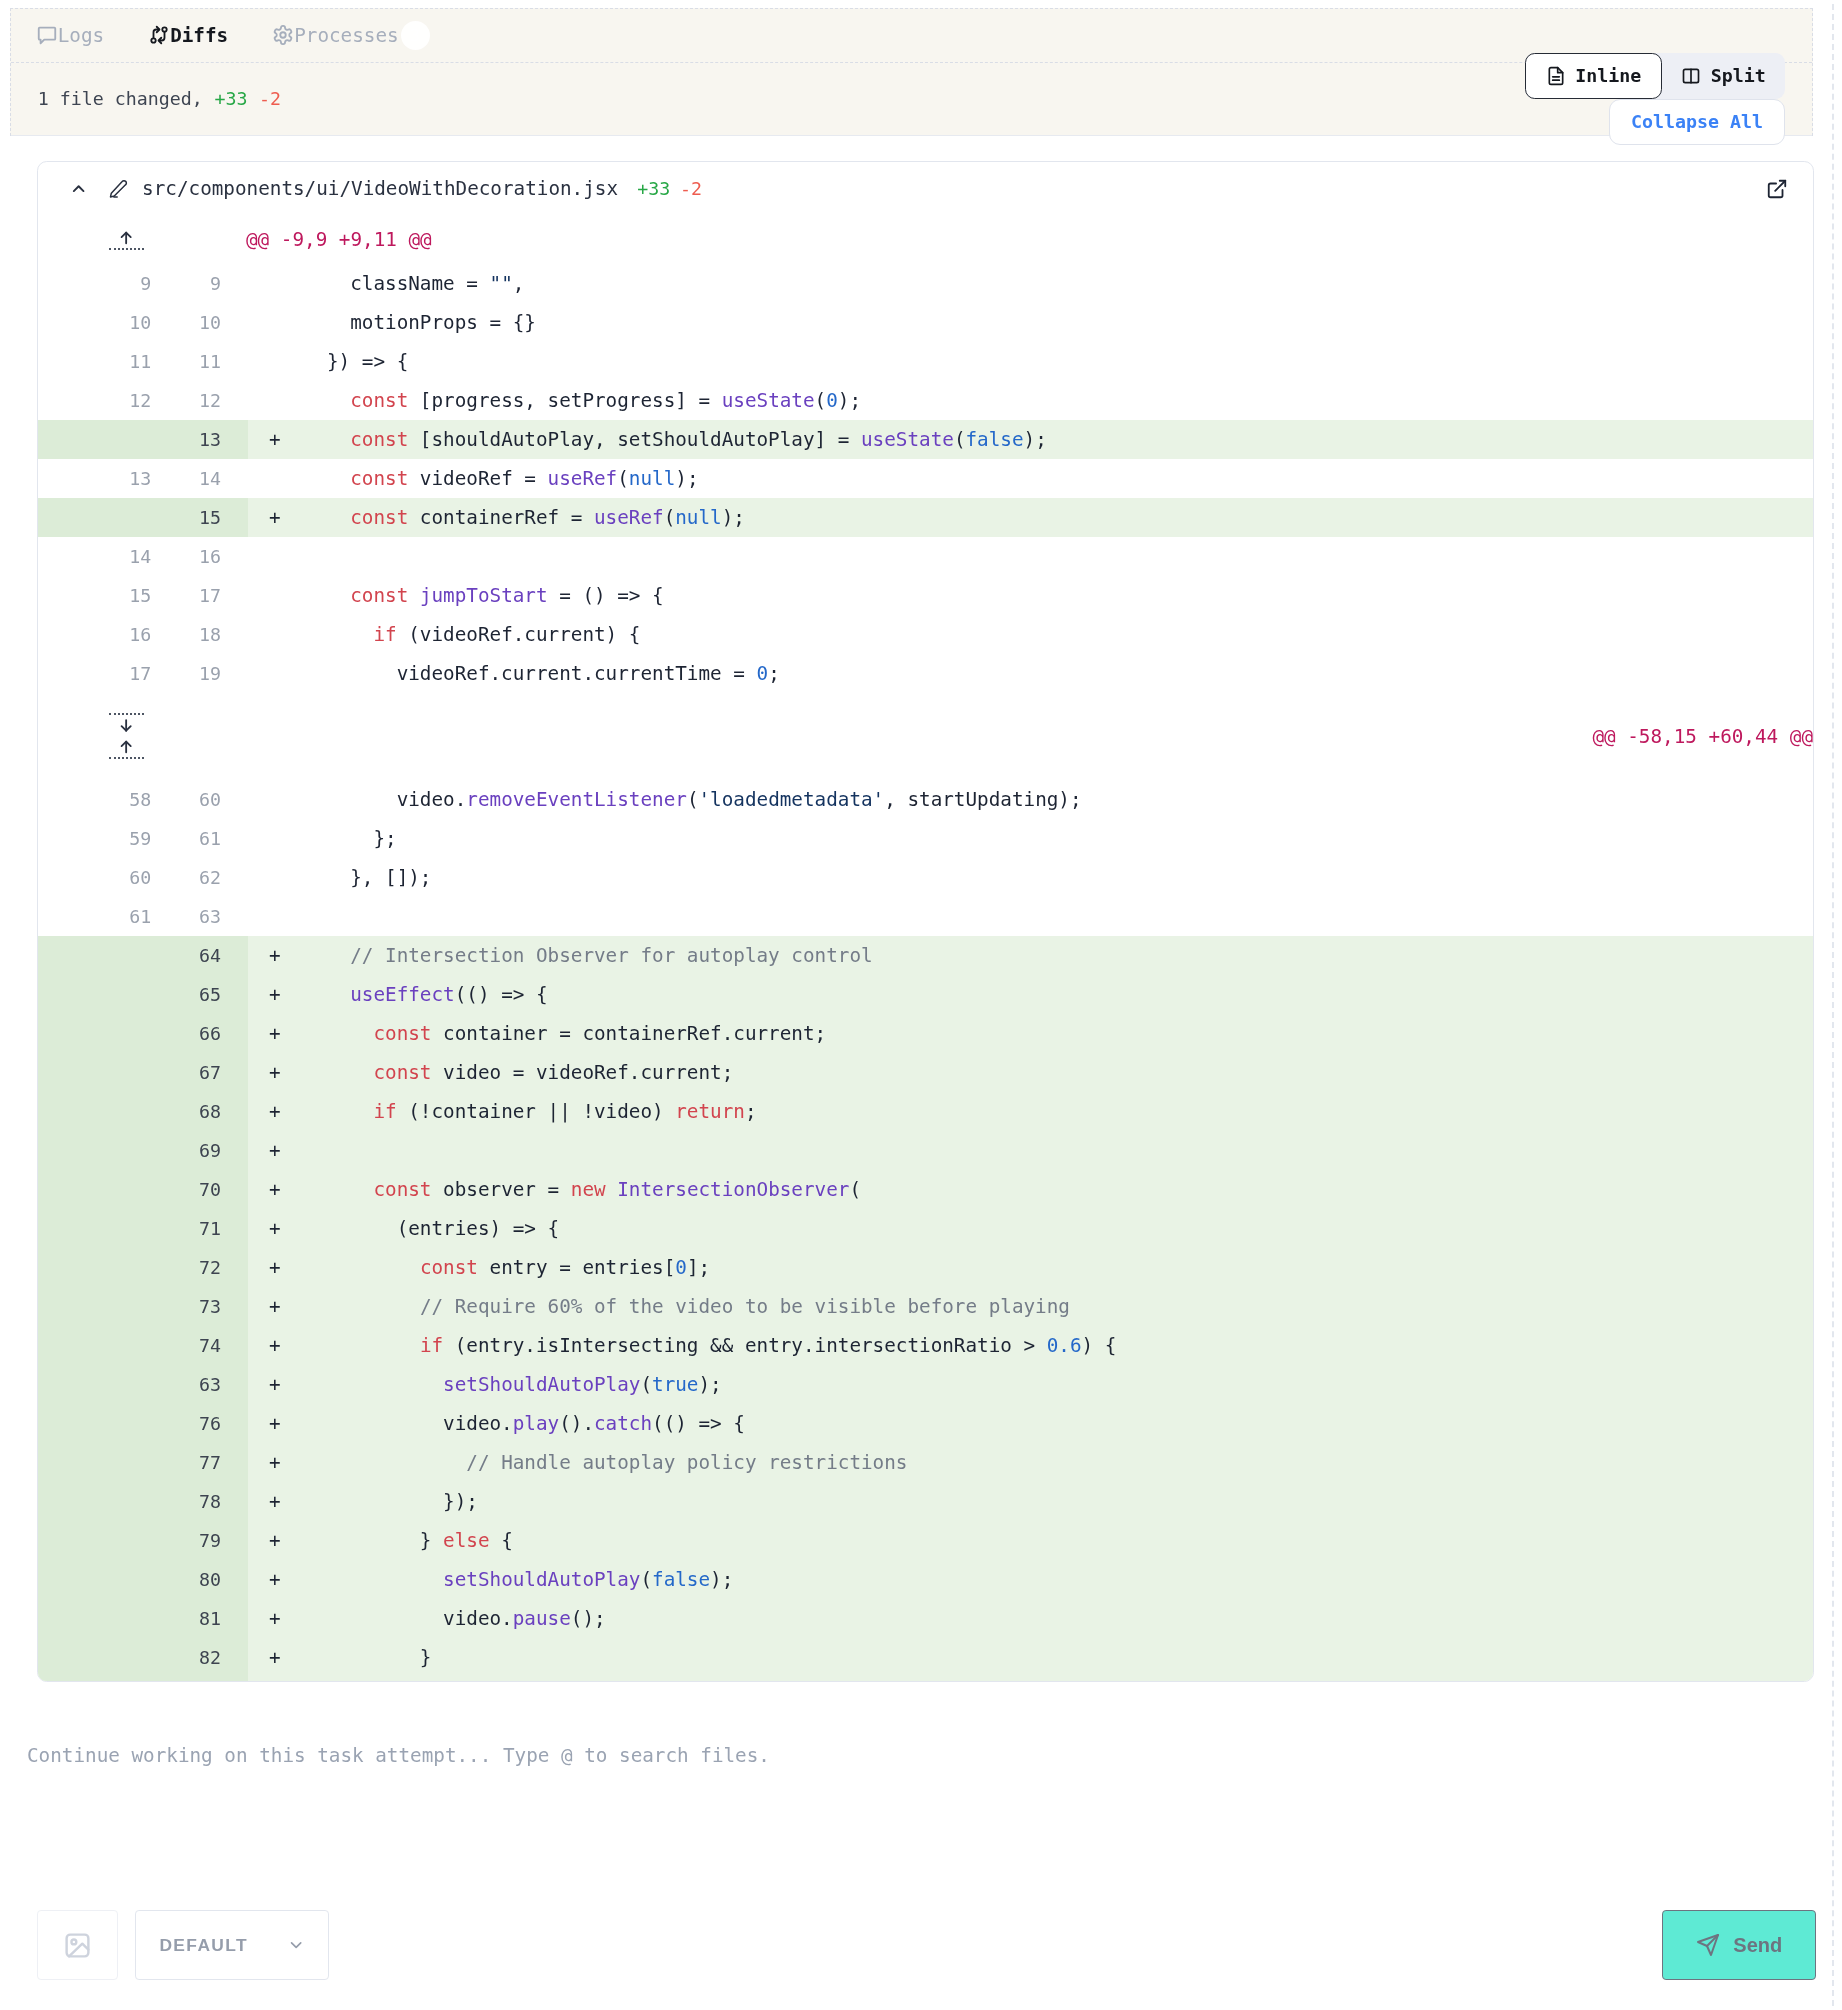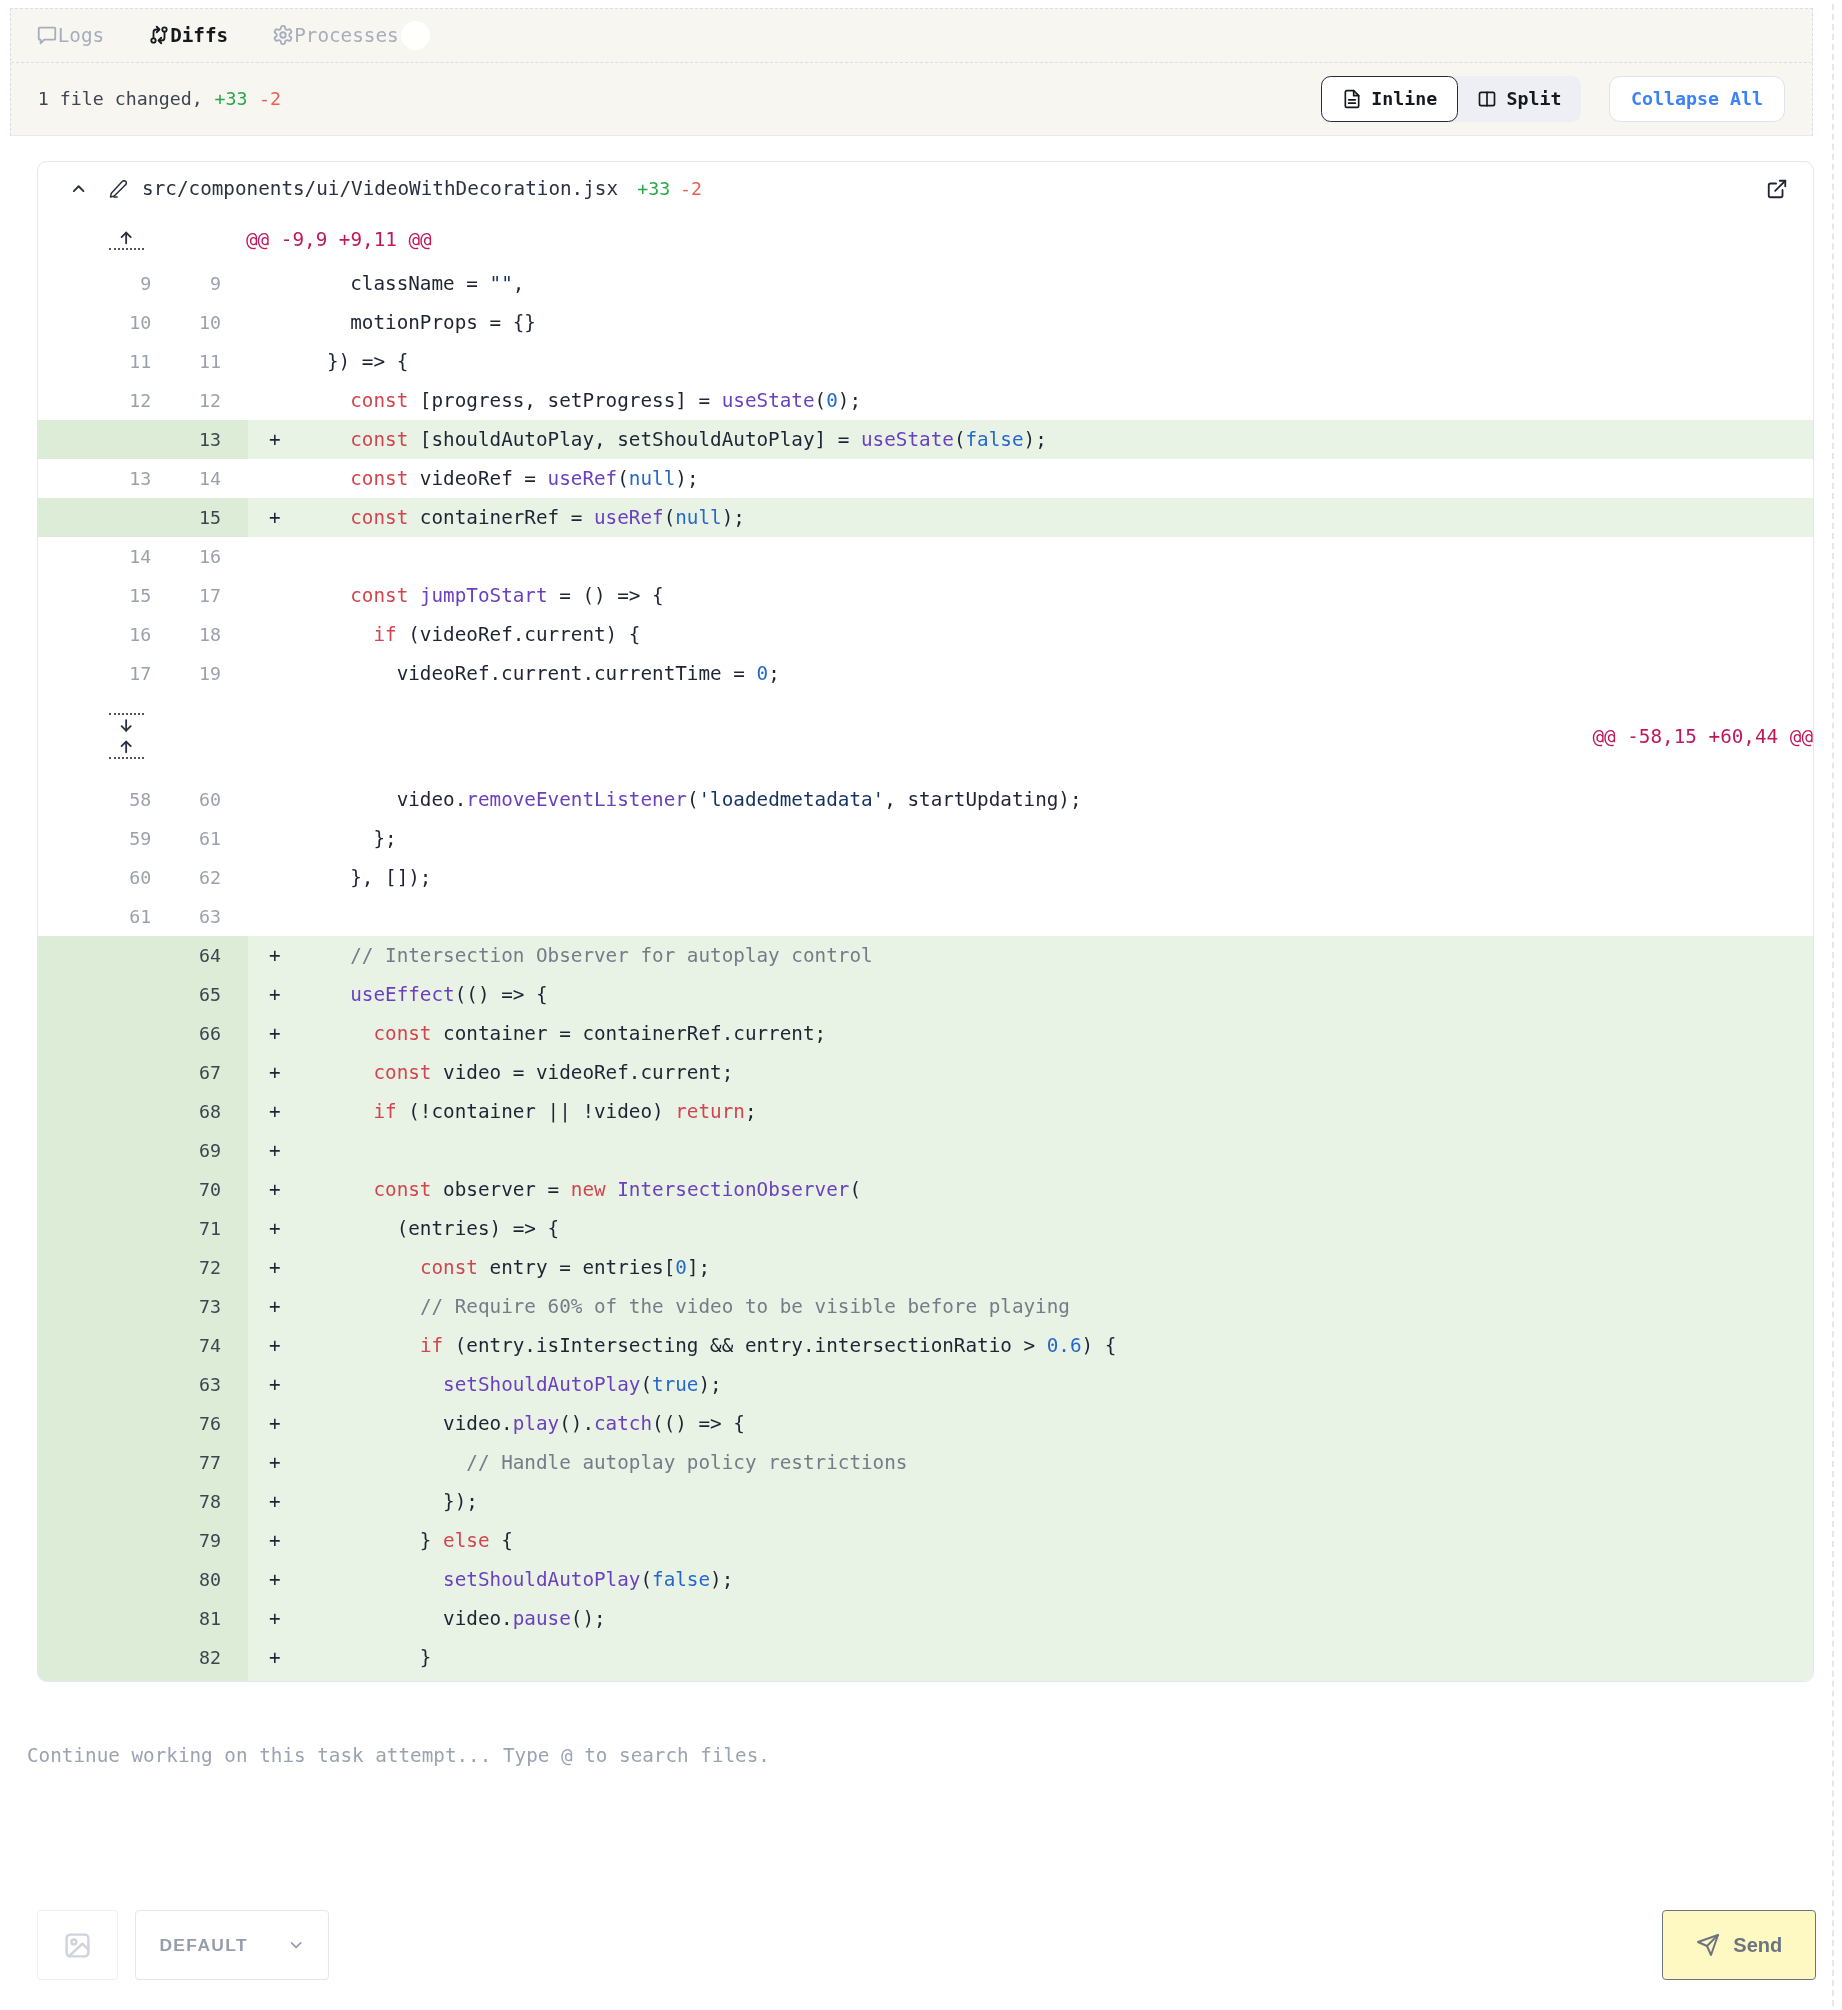--- a/index.html
+++ b/index.html
@@ -16,21 +16,21 @@
   .tab svg { width:22px; height:22px; stroke:#a6aebc; }
   .tab.active { color:#15181e; font-weight:bold; }
   .tab.active svg { stroke:#15181e; }
   .tab-badge { width:29px; height:29px; border-radius:50%; background:rgba(255,255,255,.92); color:#ffffff;
     font-size:16.4px; display:flex; align-items:center; justify-content:center; margin-left:1.9px; }
 
   .summary-bar { height:73px; display:flex; align-items:center; justify-content:space-between; padding:0 27px;
     border-bottom:1px solid #e7eaf0; }
   .summary-left { font-size:18.3px; color:#3e4552; display:flex; gap:11.6px;align-items:center; }
   .txt-add { color:#27a746; } .txt-del { color:#ee5c4f; }
-  .summary-right { display:flex; align-items:flex-end; }
+  .summary-right { display:flex; align-items:flex-end;flex-direction:column; }
   .seg { display:flex; align-items:center; background:#edeff5; border-radius:9.7px; height:46px; }
   .seg-btn { height:46px; display:flex; align-items:center; gap:9.7px; padding:0 19.3px; font-size:18.3px; font-weight:bold;
     color:#15181e; background:transparent; border:none; border-radius:9.7px; cursor:pointer;
     font-family:"DejaVu Sans Mono","Liberation Mono",monospace; }
   .seg-btn.selected { background:#fff; border:1.9px solid #262b35; }
   .seg-btn svg { width:20px; height:20px; stroke:#15181e; }
   .collapse-btn { margin-left:28px; height:46px; padding:0 21px; background:#fff; border:1px solid #dfe3ec; border-radius:11px;
     font-size:18.3px; font-weight:bold; color:#3b82f6; cursor:pointer; font-family:"DejaVu Sans Mono","Liberation Mono",monospace; }
 
   
@@ -70,21 +70,21 @@
   
   .composer-placeholder { margin:62px 0 0 27px; font-size:19.3px; color:#9aa3b2; }
   .composer-bottom { position:absolute; left:37px; right:26px; top:1910px; height:70px; display:flex; align-items:center; }
   .img-btn { width:81px; height:70px; border:1px solid #eef0f5; border-radius:3.9px; background:#fff; display:flex;
     align-items:center; justify-content:center; cursor:pointer; }
   .img-btn svg { width:29px; height:29px; stroke:#ced3dd; }
   .model-dd { margin-left:17.4px; height:70px; min-width:185px; border:1px solid #e2e6ee; border-radius:3.9px; background:#fff;
     display:flex; align-items:center; padding:0 23px; gap:39px; cursor:pointer; }
   .model-label { color:#959dab; font-family:"Liberation Sans",sans-serif; font-weight:700; font-size:17.4px; letter-spacing:1.4px; }
   .model-dd svg { width:18.3px; height:18.3px; stroke:#959dab; }
-  .send-btn { margin-left:auto; width:154px; height:70px; border:1.9px solid #6d7480; border-radius:3.9px; background:#fef9c3;
+  .send-btn { margin-left:auto; width:154px; height:70px; border:1.9px solid #6d7480; border-radius:3.9px; background:#5eead4;
     display:flex; align-items:center; justify-content:center; gap:13.5px; cursor:pointer; }
   .send-label { color:#6d7480; font-family:"Liberation Sans",sans-serif; font-weight:700; font-size:20px; }
   .send-btn svg { width:24px; height:24px; stroke:#6d7480; }
 </style>
 </head>
 <body>
 
 <div class="rail"></div>
 
 <div class="header-block">

